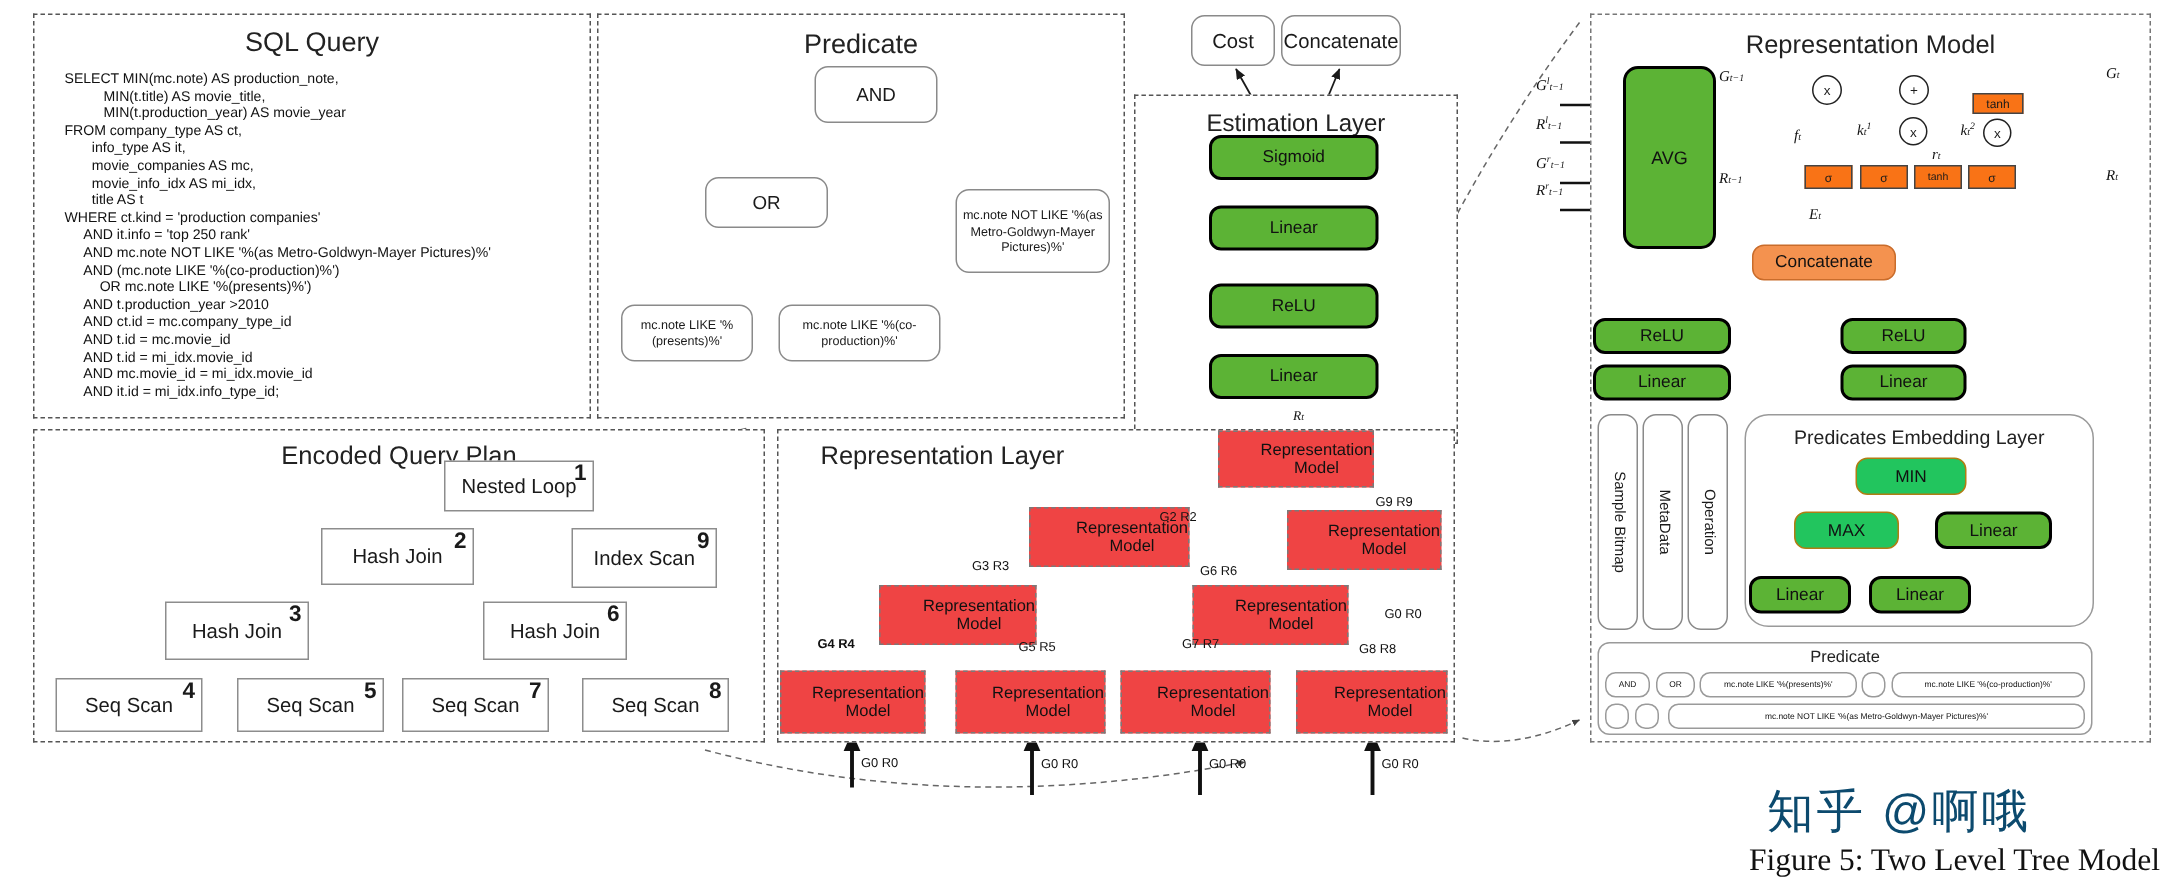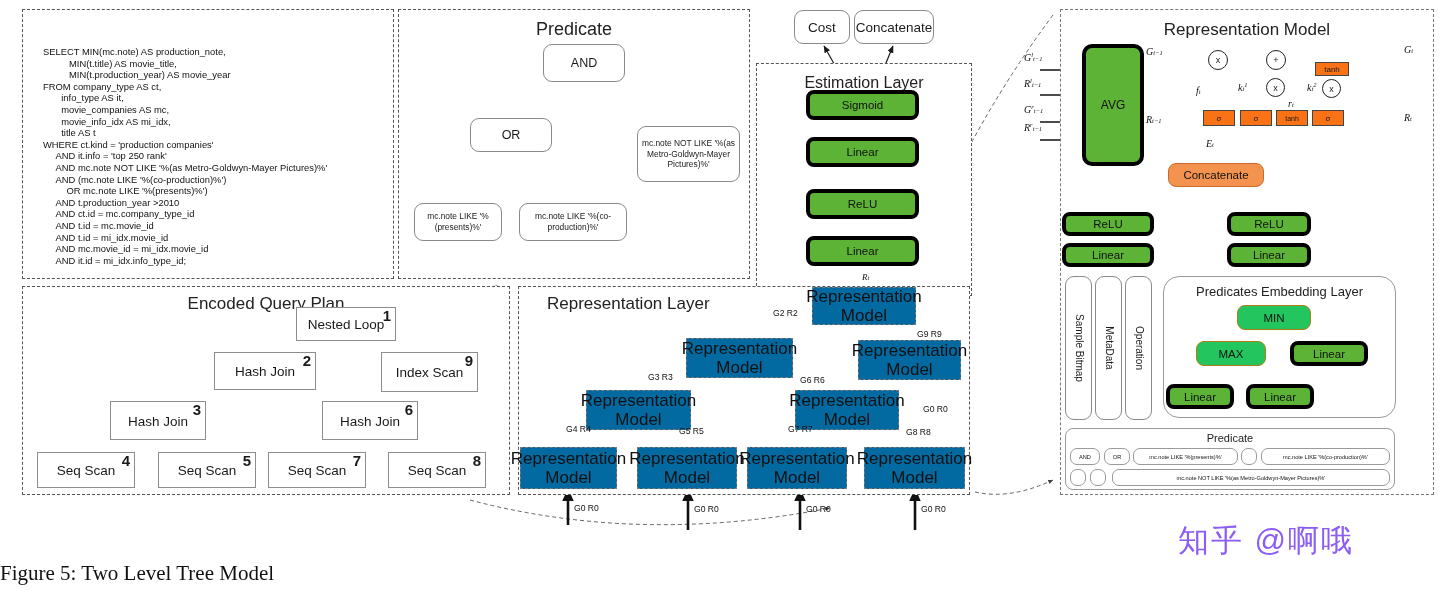--- a/index.html
+++ b/index.html
@@ -6,40 +6,40 @@
   body{width:1440px;height:596px;position:relative;overflow:hidden;
        font-family:"Liberation Sans",sans-serif;color:#1a1a1a;}
   
   .dashpanel{position:absolute;border:1px dashed #555;background:#fff;}
   .dashpanel.dense{border:1px dashed #777;}
   .panel-title{position:absolute;width:100%;text-align:center;font-size:17px;color:#222;}
   .solidbox{position:absolute;border:1px solid #8a8a8a;background:#fff;
             display:flex;align-items:center;justify-content:center;text-align:center;
             box-sizing:border-box;}
   .rbox{border-radius:9px;}
-  .greenbox{position:absolute;background:#5cb335;border:4px solid #000000;border-radius:8px;
+  .greenbox{position:absolute;background:#5cb335;border:2px solid #000000;border-radius:8px;
             display:flex;align-items:center;justify-content:center;color:#111;font-size:11.5px;
             box-sizing:border-box;}
   .orangebox{position:absolute;background:#f4924f;border:1px solid #c96c2b;border-radius:8px;
             display:flex;align-items:center;justify-content:center;color:#111;font-size:11.5px;
             box-sizing:border-box;}
   .amberbox{position:absolute;background:#22c55e;border:1px solid #b07d13;border-radius:8px;
             display:flex;align-items:center;justify-content:center;color:#111;font-size:11.5px;
             box-sizing:border-box;}
-  .repmodel{position:absolute;border:1px dashed #7a7a7a;background:#0369a1;
-            display:flex;align-items:center;justify-content:center;text-align:center;
-            font-size:17px;line-height:1.12;box-sizing:border-box;color:#111;}
+  .repmodel{position:absolute;border:1px dashed #7a7a7a;background:#ef4444;
+            display:flex;align-items:center;justify-content:flex-end;text-align:center;
+            font-size:11px;line-height:1.12;box-sizing:border-box;color:#111;}
   .plannode{position:absolute;border:1px solid #8d8d8d;background:#fff;box-sizing:border-box;}
   .plannode .lbl{position:absolute;left:0;right:0;top:50%;transform:translateY(-50%);
                  text-align:center;font-size:13.5px;}
   .plannode .num{position:absolute;right:4px;top:-1px;font-size:15px;font-weight:bold;}
   .sqltext{position:absolute;font-size:9.4px;line-height:11.6px;white-space:pre;color:#111;}
   .cap{position:absolute;font-family:"Liberation Serif",serif;font-size:21px;color:#111;
-       width:100%;text-align:left;}
-  .wm{position:absolute;font-size:31px;color:#8b5cf6;font-family:"Liberation Sans",sans-serif;
+       width:100%;text-align:right;}
+  .wm{position:absolute;font-size:31px;color:#0c4a6e;font-family:"Liberation Sans",sans-serif;
       letter-spacing:2px;user-select:none;}
   .vlabel{position:absolute;border:1px solid #8a8a8a;border-radius:9px;background:#fff;}
   .vlabel span{position:absolute;left:50%;top:50%;transform:translate(-50%,-50%) rotate(90deg);
                white-space:nowrap;font-size:10px;}
   .pillbox{position:absolute;border:1px solid #9a9a9a;border-radius:7px;background:#fff;
            display:flex;align-items:center;justify-content:center;font-size:5.6px;
            box-sizing:border-box;color:#111;}
   .gate{position:absolute;border:1px solid #444;background:#f97316;
         display:flex;align-items:center;justify-content:center;font-size:8px;box-sizing:border-box;}
   .opcircle{position:absolute;border:1.2px solid #222;border-radius:50%;background:#fff;
@@ -192,20 +192,21 @@
   <g stroke="#666" stroke-width="0.9" fill="none" stroke-dasharray="3,2.4">
     <path d="M1098,452 Q1180,410 1248,318" marker-end="url(#ahs)"></path>
     <path d="M1128,452 Q1190,420 1246,320" marker-end="url(#ahs)"></path>
     <path d="M1210,452 Q1200,422 1192,408" marker-end="url(#ahs)"></path>
     <path d="M1340,452 Q1300,430 1282,408" marker-end="url(#ahs)"></path>
     <path d="M1382,452 Q1372,400 1348,368" marker-end="url(#ahs)"></path>
   </g>
 </svg>
 
 <div class="dashpanel" style="left:22px;top:9px;width:370px;height:268px;">
+  <div class="panel-title" style="top:8px;font-size:18px;">SQL Query</div>
   <div class="sqltext" style="left:20px;top:36px;">SELECT MIN(mc.note) AS production_note,
           MIN(t.title) AS movie_title,
           MIN(t.production_year) AS movie_year
 FROM company_type AS ct,
        info_type AS it,
        movie_companies AS mc,
        movie_info_idx AS mi_idx,
        title AS t
 WHERE ct.kind = 'production companies'
      AND it.info = 'top 250 rank'
@@ -336,25 +337,25 @@
 </div>
 <div class="repmodel" style="left:747px;top:447px;width:100px;height:42px;">
   <span style="white-space:pre-line;">Representation
 Model</span>
 </div>
 <div class="repmodel" style="left:864px;top:447px;width:101px;height:42px;">
   <span style="white-space:pre-line;">Representation
 Model</span>
 </div>
 
-<div class="grlab" style="left:773px;top:308px;">G2 R2</div>
+<div class="grlab" style="left:773px;top:339px;">G2 R2</div>
 <div class="grlab" style="left:917px;top:329px;">G9 R9</div>
 <div class="grlab" style="left:648px;top:372px;">G3 R3</div>
 <div class="grlab" style="left:800px;top:375px;">G6 R6</div>
-<div class="grlab" style="left:566px;top:424px;">G4 R4</div>
+<div class="grlab" style="left:545px;top:424px;font-weight:bold;">G4 R4</div>
 <div class="grlab" style="left:679px;top:426px;">G5 R5</div>
 <div class="grlab" style="left:788px;top:424px;">G7 R7</div>
 <div class="grlab" style="left:906px;top:427px;">G8 R8</div>
 <div class="grlab" style="left:923px;top:404px;">G0 R0</div>
 <div class="grlab" style="left:574px;top:503px;">G0 R0</div>
 <div class="grlab" style="left:694px;top:504px;">G0 R0</div>
 <div class="grlab" style="left:806px;top:504px;">G0 R0</div>
 <div class="grlab" style="left:921px;top:504px;">G0 R0</div>
 
 <div class="dashpanel dense" style="left:1060px;top:9px;width:372px;height:484px;">

